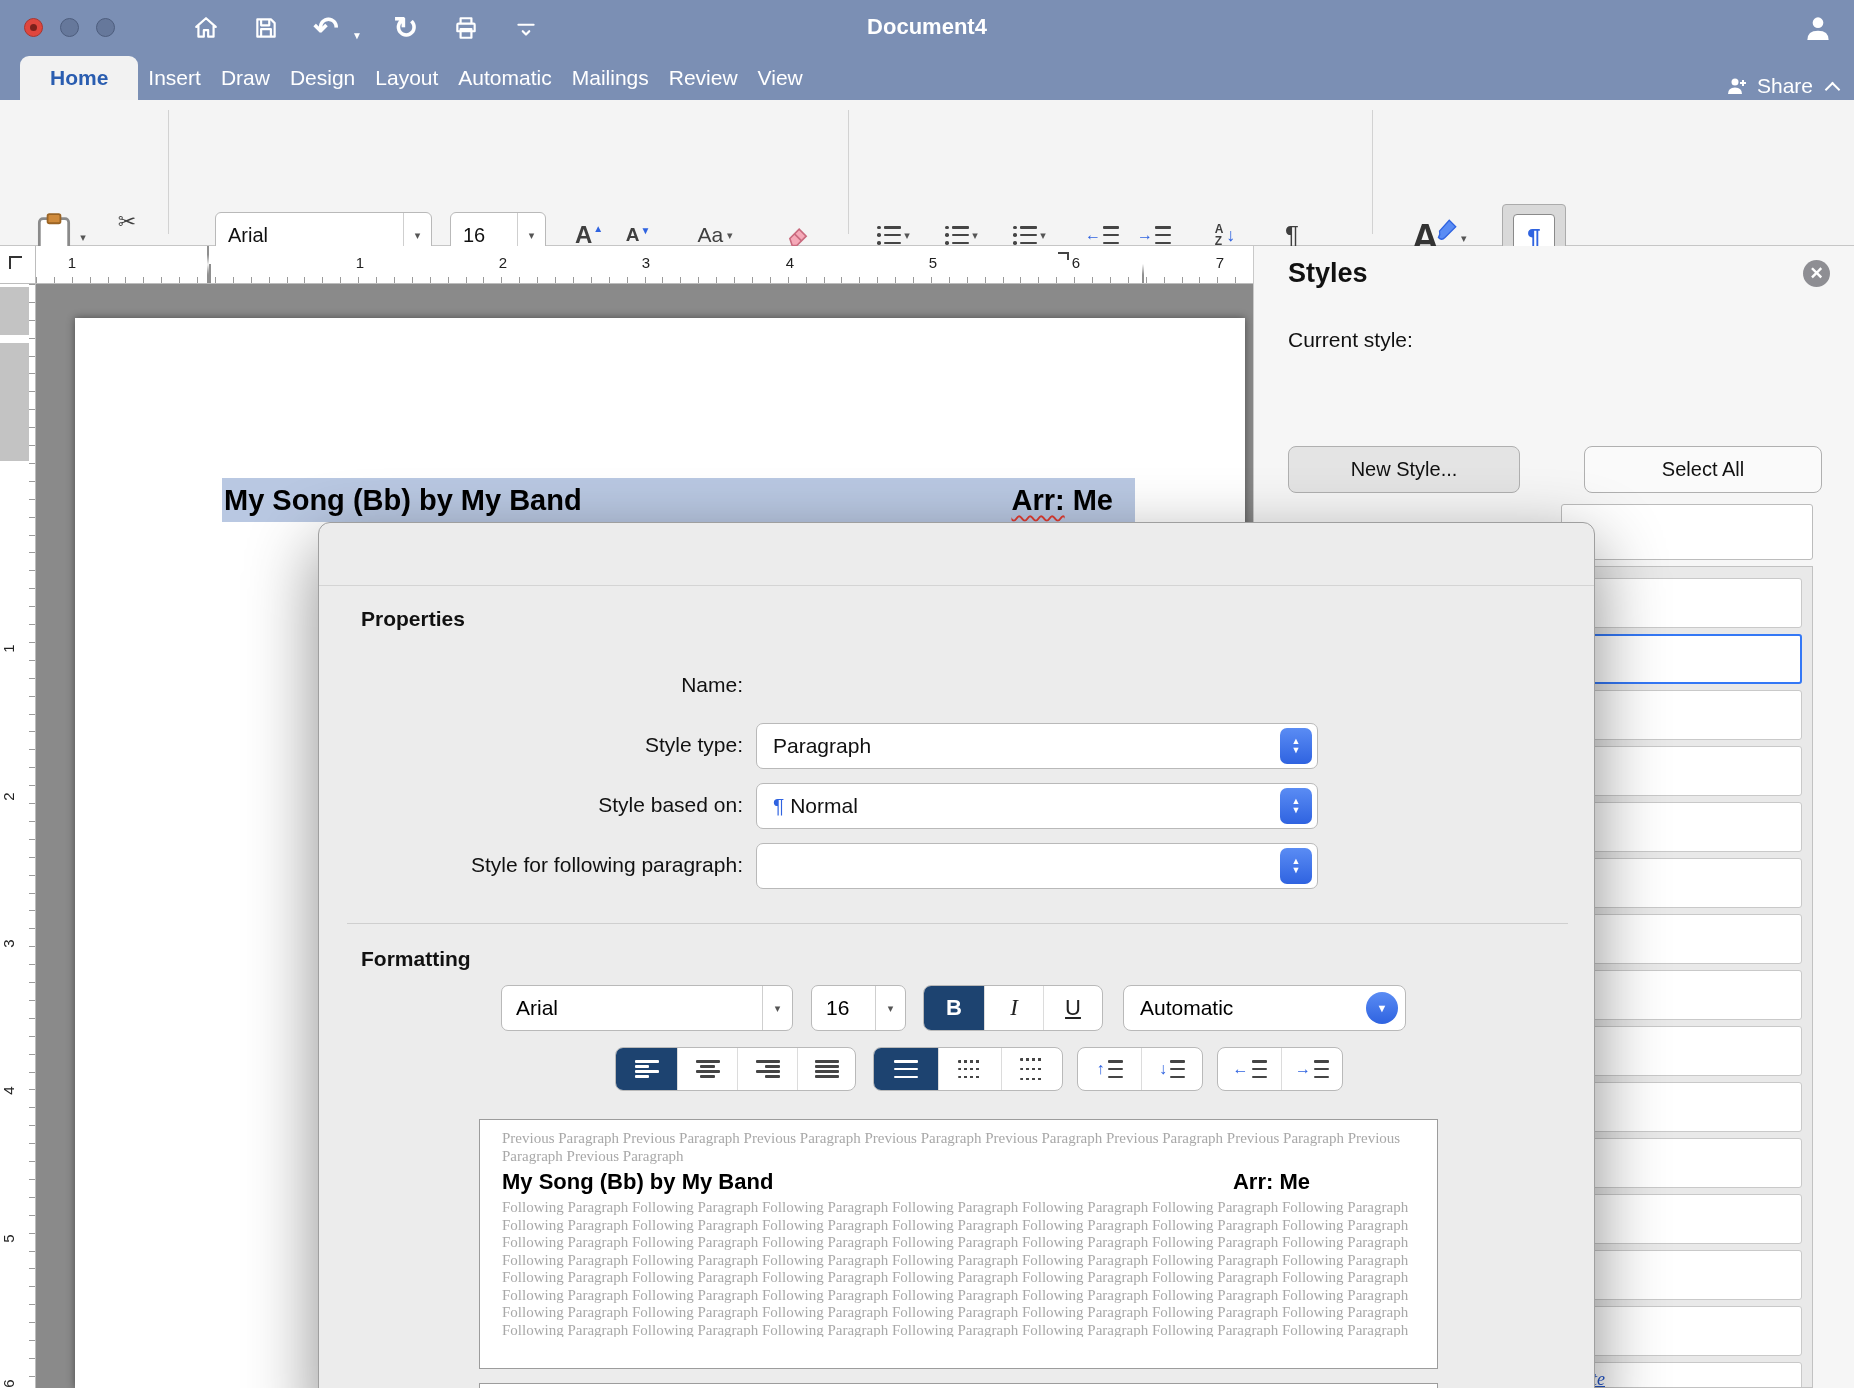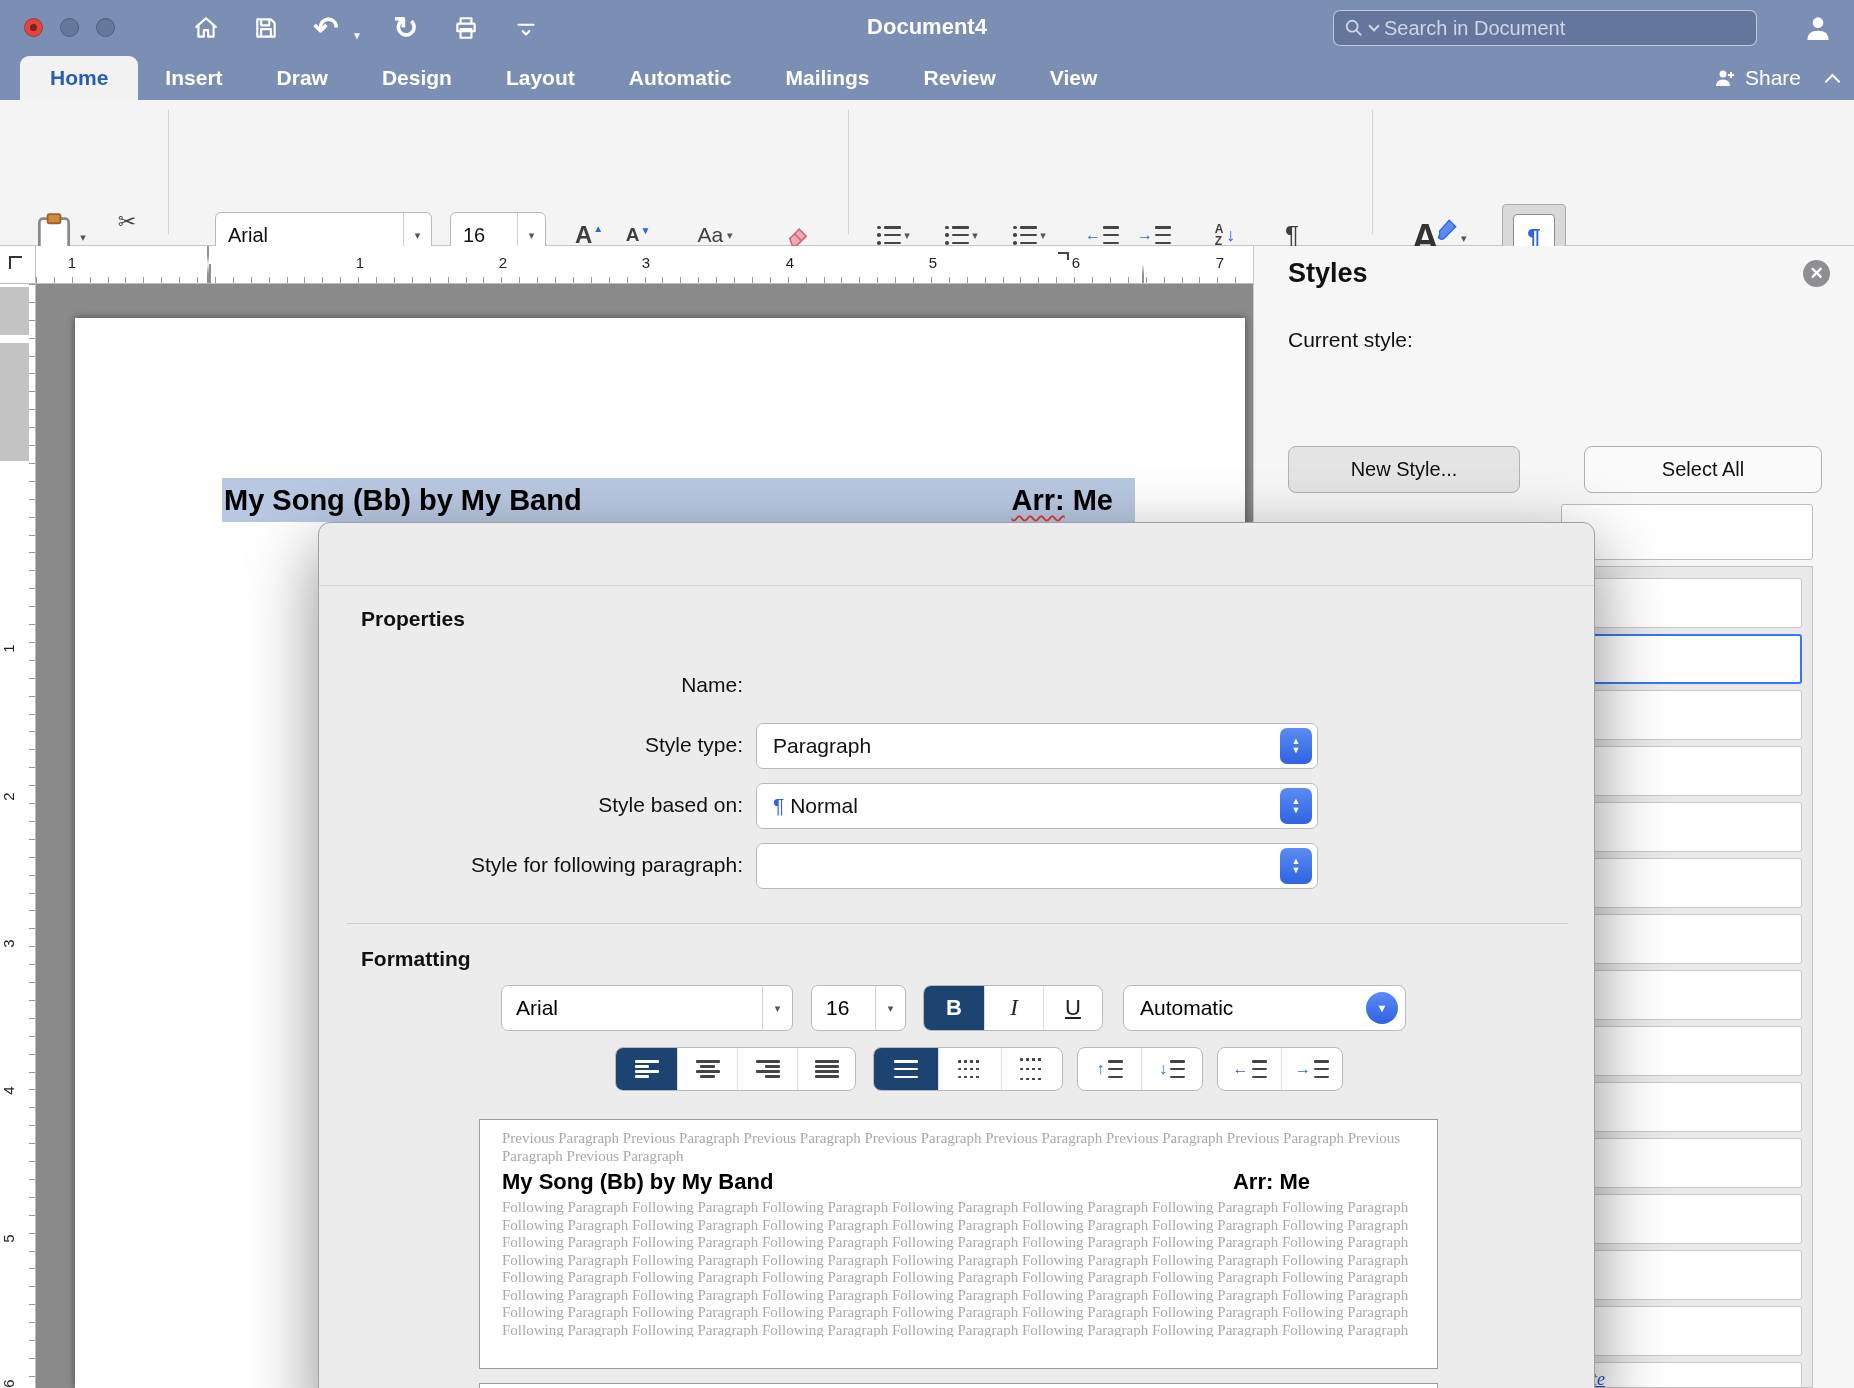--- a/index.html
+++ b/index.html
@@ -23,23 +23,23 @@
   .searchbox { position:absolute; left:1333px; top:10px; width:424px; height:36px; border-radius:7px;
                background:rgba(30,45,80,0.25); border:1px solid rgba(255,255,255,0.6);
                display:flex; align-items:center; padding:0 10px; gap:6px; }
   .searchbox .ph { color:#cdd5e6; font-size:20px; }
   .chev-down-sm { width:8px; height:8px; border-right:2px solid #cdd5e6; border-bottom:2px solid #cdd5e6; transform:rotate(45deg); margin-top:-4px; }
   .person-btn { position:absolute; left:1798px; top:8px; width:40px; height:40px; display:flex; align-items:center; justify-content:center; }
 
   
   .tabrow { position:absolute; left:0; top:56px; width:1854px; height:44px; background:#7b8fb4; display:flex; align-items:flex-end; }
   #tabs { display:flex; align-items:flex-end; height:44px; margin-left:20px; }
-  .tab { height:44px; display:flex; align-items:center; padding:0 27px; color:#fff; font-size:21px; cursor:default;font-weight:bold; }
+  .tab { height:44px; display:flex; align-items:center; padding:0 10px; color:#fff; font-size:21px; cursor:default; }
   .tab.active { background:#f2f2f2; color:#2a5db0; font-weight:bold; border-radius:9px 9px 0 0; padding:0 30px; }
-  .tabrow-right { position:absolute; right:16px; top:0; height:44px; display:flex; align-items:center; gap:26px;justify-content:flex-end; }
+  .tabrow-right { position:absolute; right:16px; top:8px; height:44px; display:flex; align-items:center; gap:14px;justify-content:flex-end; }
   .share { display:flex; align-items:center; gap:8px; color:#fff; font-size:21px; }
   .chev-up { width:11px; height:11px; border-right:2.5px solid #fff; border-bottom:2.5px solid #fff; transform:rotate(-135deg); margin-top:6px; }
 
   
   .ribbon { position:absolute; left:0; top:100px; width:1854px; height:146px; background:#f4f4f4; border-bottom:1px solid #c6c6c6; }
   .rsep { position:absolute; top:10px; width:1px; height:124px; background:#d2d2d2; }
   .rlabel { font-size:19px; color:#3d3d3d; }
   .g-btn { position:absolute; display:flex; align-items:center; justify-content:center; color:#3f3f3f; }
   .pressed { background:#d9d9d9; border:1px solid #ababab; border-radius:4px; }
   .arrow { font-size:11px; color:#555; }
@@ -171,28 +171,20 @@
             <path d="M7 8 V3 H17 V8 M5 8 H19 Q20 8 20 9 V15 H4 V9 Q4 8 5 8 M7 13 H17 V21 H7 Z" stroke="#fff" fill="none" stroke-width="2" stroke-linejoin="round"></path>
           </svg>
       </span>
       <span class="tb-btn">
         <svg viewBox="0 0 24 24">
             <path d="M5 9 H19 M9 15 L12 18 L15 15" stroke="#fff" fill="none" stroke-width="2" stroke-linecap="round" stroke-linejoin="round"></path>
           </svg>
       </span>
     </div>
     <div class="doc-title">Document4</div>
-    <div class="searchbox">
-      <svg width="20" height="20" viewBox="0 0 22 22">
-          <circle cx="9" cy="9" r="6" stroke="#cdd5e6" fill="none" stroke-width="2"></circle>
-          <path d="M13.5 13.5 L19 19" stroke="#cdd5e6" stroke-width="2"></path>
-        </svg>
-      <span class="chev-down-sm"></span>
-      <span class="ph">Search in Document</span>
-    </div>
     <div class="person-btn">
       <svg width="32" height="32" viewBox="0 0 24 24">
           <circle cx="12" cy="8" r="4" fill="#fff"></circle>
           <path d="M4 21 Q4 14 12 14 Q20 14 20 21 Z" fill="#fff"></path>
         </svg>
     </div>
   </div>
 
   <div class="tabrow">
     <div id="tabs">

